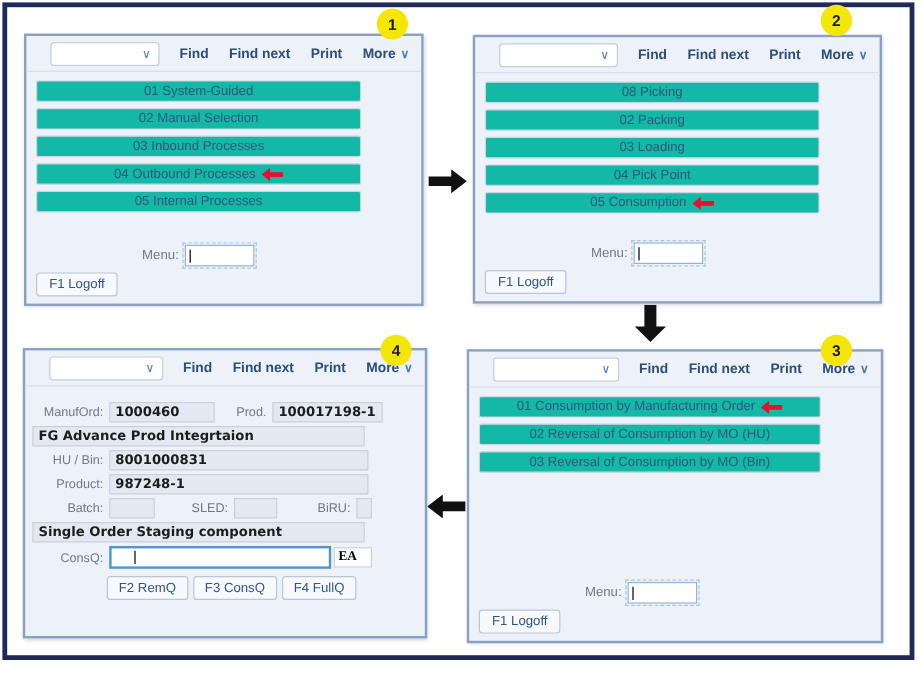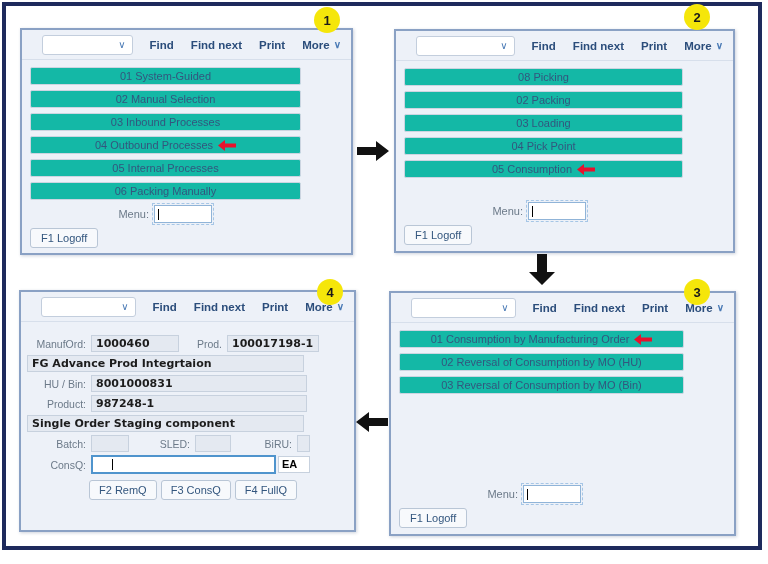--- a/index.html
+++ b/index.html
@@ -42,21 +42,21 @@
   .f-box { background: #e4e9f1; border: 1px solid #c7d1de; height: 17px; line-height: 15px;
            font-weight: bold; font-size: 11px; color: #1c1c1c; padding: 0 4px;
            font-family: "DejaVu Sans", sans-serif; overflow: hidden; white-space: nowrap; }
   .f-desc { margin-left: 6px; width: 277px; }
   .consq-input { width: 185px; height: 19px; background: #fff; border: 2px solid #4f94cd;
                  display: flex; align-items: center; padding-left: 2px; }
   .consq-sel { background: #b3cce6; color: #0f2a44; font-weight: bold; font-size: 11px;
                font-family: "DejaVu Sans", sans-serif; padding: 0 1px; margin-top: 48px; }
   .unit-box { background: #fff; border: 1px solid #c7d1de; width: 32px; height: 17px; line-height: 15px;
               font-weight: bold; font-size: 11px; text-align: left; padding: 0 3px; margin-left: 2px;
-              font-family: Liberation Sans, sans-serif; }
+              font-family: Liberation Serif, serif; }
   .fkey-row { display: flex; gap: 4px; margin: 6px 0 0 68px; }
   .fkey-btn { padding: 3px 9px; background: #f7f9fc; border: 1px solid #b9c6d6; border-radius: 3px;
               color: #33567e; font-size: 11px; cursor: pointer; white-space: nowrap; }
 
   .badge { position: absolute; width: 26px; height: 26px; border-radius: 50%; background: #f5e60a;
            color: #1a1a1a; font-weight: bold; font-size: 13px; display: flex; align-items: center;
            justify-content: center; z-index: 6; }
   .flow { position: absolute; line-height: 0; z-index: 5; }
 </style>
 </head>
@@ -90,23 +90,20 @@
         </div>
       <div class="menu-btn">
           <span>04 Outbound Processes</span>
           <span class="sel-arrow"><svg width="18" height="11" viewBox="0 0 18 11">
               <path d="M7 0 L0 5.5 L7 11 L7 7.5 L18 7.5 L18 3.5 L7 3.5 Z" fill="#e8112d"></path>
             </svg></span>
         </div>
       <div class="menu-btn">
           <span>05 Internal Processes</span>
         </div>
-      <div class="menu-btn">
-          <span>06 Packing Manually</span>
-        </div>
     </div>
     <div class="bottom-group">
       <div class="menu-row">
         <span class="menu-label">Menu:</span>
         <div class="menu-input">
             <span class="cursor"></span>
           </div>
       </div>
       <span class="logoff-btn">F1 Logoff</span>
     </div>
@@ -218,33 +215,33 @@
       <div class="f-row">
         <span class="f-box f-desc">FG Advance Prod Integrtaion</span>
       </div>
       <div class="f-row">
         <span class="f-label">HU / Bin:</span>
         <span class="f-box" style="width:216px;">8001000831</span>
       </div>
       <div class="f-row">
         <span class="f-label">Product:</span>
         <span class="f-box" style="width:216px;">987248-1</span>
-      </div>
-      <div class="f-row">
-        <span class="f-box f-desc">Single Order Staging component</span>
       </div>
       <div class="f-row">
         <span class="f-label">Batch:</span>
         <span class="f-box" style="width:38px;"></span>
         <span class="f-label" style="width:66px;">SLED:</span>
         <span class="f-box" style="width:36px;"></span>
         <span class="f-label" style="width:66px;">BiRU:</span>
         <span class="f-box" style="width:13px;"></span>
       </div>
       <div class="f-row">
+        <span class="f-box f-desc">Single Order Staging component</span>
+      </div>
+      <div class="f-row">
         <span class="f-label">ConsQ:</span>
         <span class="consq-input">
             <span class="consq-sel">50</span>
             <span class="cursor"></span>
           </span>
         <span class="unit-box">EA</span>
       </div>
       <div class="fkey-row">
         <span class="fkey-btn">F2 RemQ</span>
         <span class="fkey-btn">F3 ConsQ</span>

